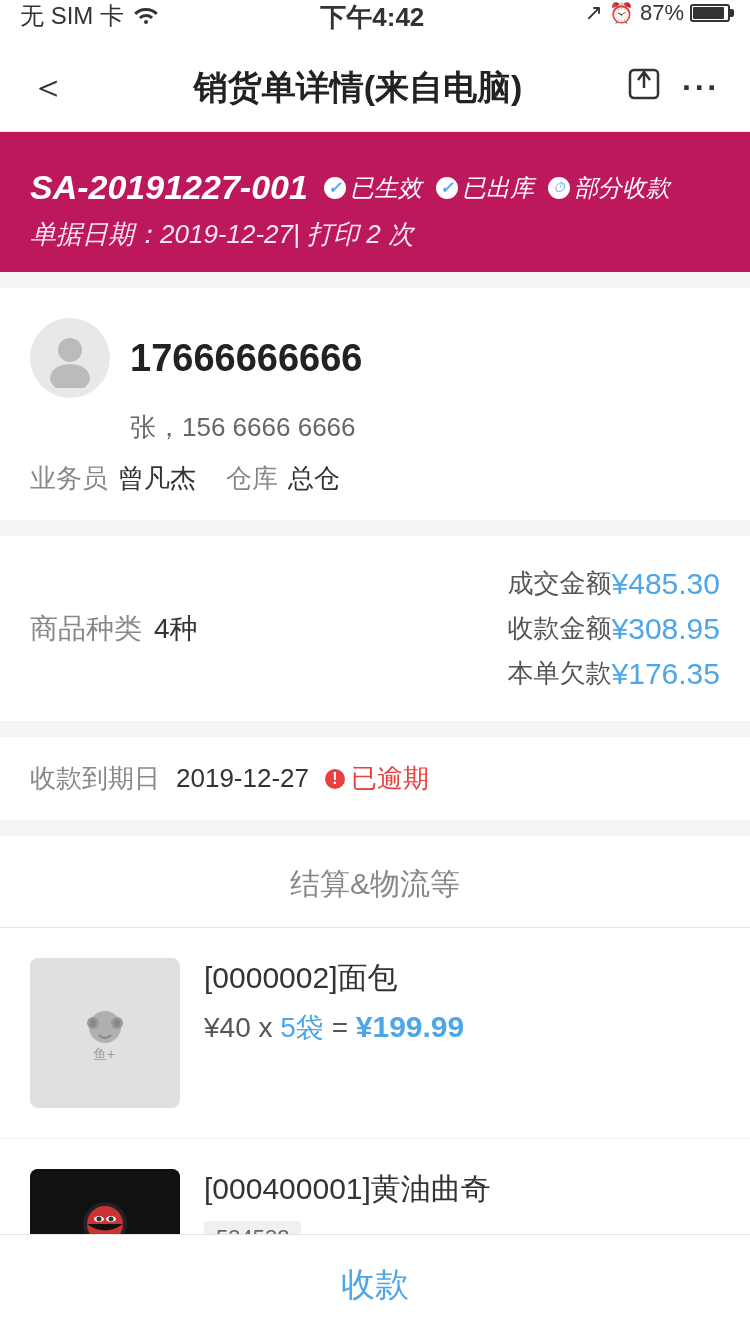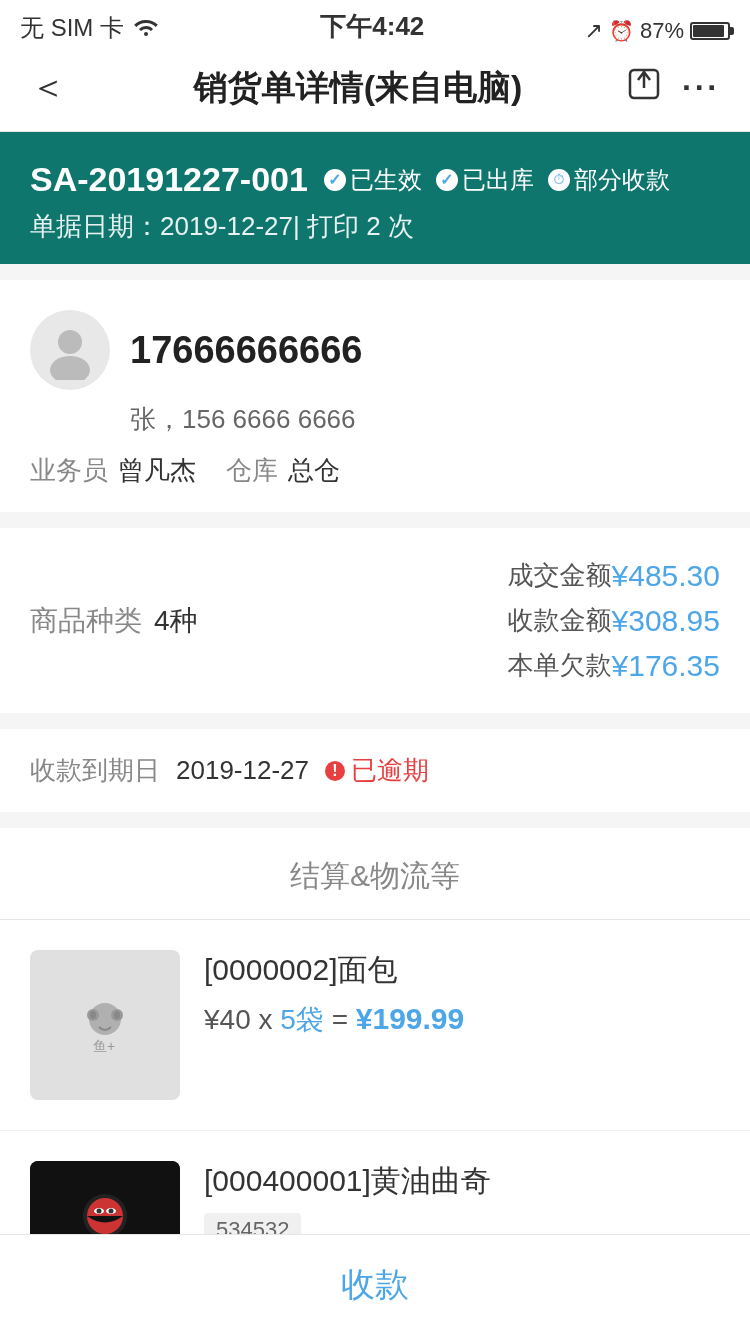--- a/index.html
+++ b/index.html
@@ -11,21 +11,21 @@
       min-height: 1334px;
       font-size: 28px;
       color: #333;
     }
 
     
     .status-bar {
       background: #fff;
       height: 44px;
       display: flex;
-      align-items: flex-end;
+      align-items: flex-start;
       justify-content: space-between;
       padding: 0 20px;
       font-size: 24px;
       font-weight: 500;
     }
     .status-left { display: flex; align-items: center; gap: 8px; }
     .status-center { font-size: 26px; font-weight: 600; }
     .status-right { display: flex; align-items: center; gap: 6px; font-size: 22px; }
     .battery-bar {
       display: inline-block;
@@ -81,22 +81,23 @@
       gap: 20px;
     }
     .nav-share-icon, .nav-more-icon {
       font-size: 30px;
       color: #333;
       cursor: pointer;
     }
 
     
     .header-banner {
-      background: #0f766e;
-      padding: 28px 30px 20px;
+      background: #be185d;
+      padding: 36px 30px 20px;
+      font-style: italic;
     }
     .header-top {
       display: flex;
       align-items: center;
       gap: 16px;
       margin-bottom: 10px;
     }
     .order-id {
       font-size: 34px;
       font-weight: 700;

